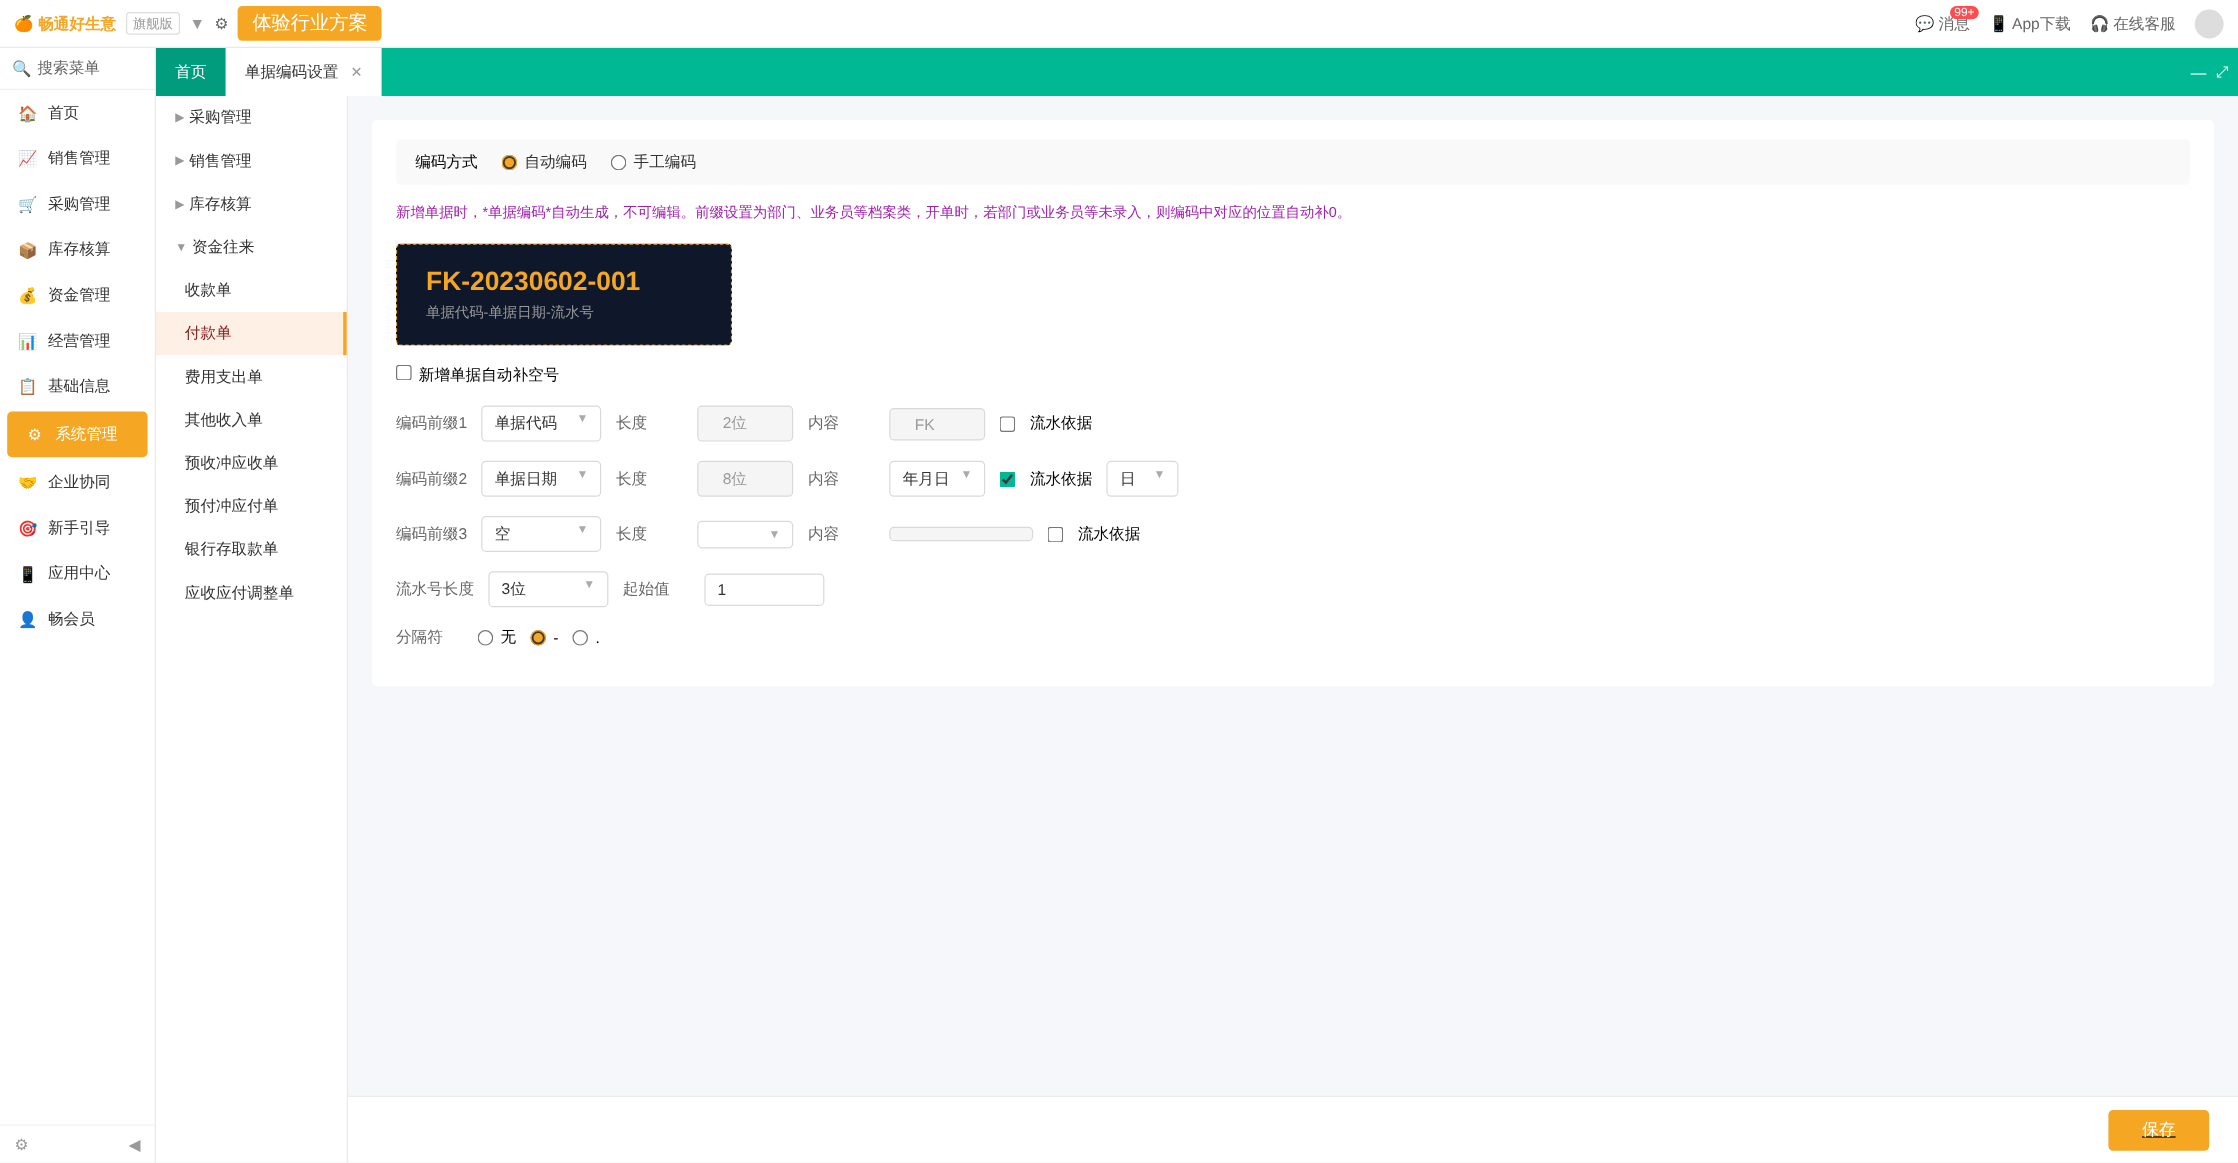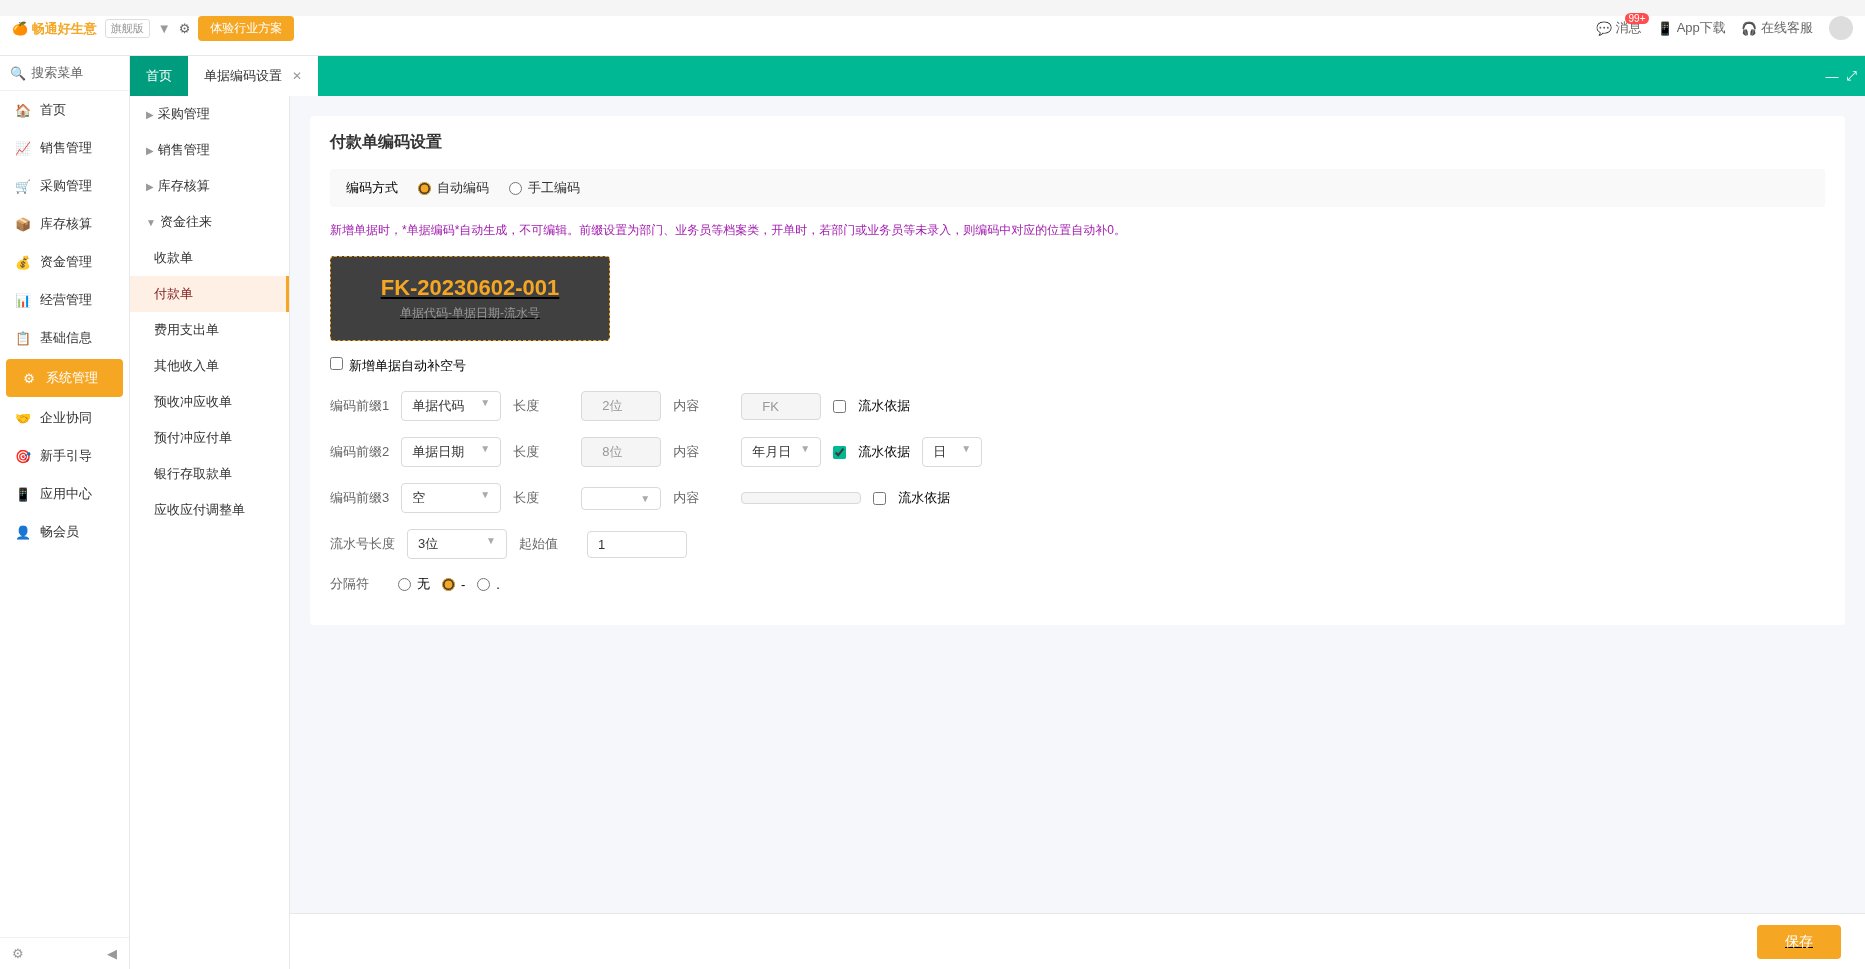--- a/index.html
+++ b/index.html
@@ -4,36 +4,35 @@
   <style>
     * { box-sizing: border-box; margin: 0; padding: 0; font-family: 'Microsoft YaHei', Arial, sans-serif; font-size: 13px; }
     body { display: flex; flex-direction: column; height: 969px; width: 1865px; overflow: hidden; background: #f5f5f5; }
 
     
     .top-bar {
       height: 40px;
       background: #fff;
       border-bottom: 1px solid #e8e8e8;
       display: flex;
-      align-items: flex-start;
+      align-items: center;
       padding: 0 12px;
       justify-content: space-between;
       flex-shrink: 0;
-      margin-top: 16px;
     }
     .top-bar-left { display: flex; align-items: center; gap: 8px; }
     .top-bar-right { display: flex; align-items: center; gap: 16px; font-size: 12px; color: #666; }
     .trial-btn {
       background: #f5a623;
       color: #fff;
       border: none;
       border-radius: 4px;
       padding: 4px 12px;
       cursor: pointer;
-      font-size: 12px;
+      font-size: 16px;
     }
     .badge-msg { position: relative; display: inline-flex; align-items: center; gap: 3px; cursor: pointer; }
     .badge { background: #ff4d4f; color: #fff; border-radius: 8px; font-size: 10px; padding: 0 4px; position: absolute; top: -6px; right: -8px; }
     .online-service { cursor: pointer; display: flex; align-items: center; gap: 3px; }
     .avatar-placeholder { width: 24px; height: 24px; border-radius: 50%; background: #ddd; }
 
     
     .main-layout { display: flex; flex: 1; overflow: hidden; }
 
     
@@ -148,28 +147,27 @@
     }
     .radio-group { display: flex; align-items: center; gap: 6px; }
     .radio-label { font-size: 13px; color: #333; }
 
     
     .info-text { font-size: 12px; color: #a21caf; margin-bottom: 16px; line-height: 1.6; }
 
     
     .preview-box {
       border: 1.5px dashed #f5a623;
-      background: #404040;
+      background: #0f172a;
       border-radius: 4px;
       padding: 18px 24px;
       display: inline-block;
       margin-bottom: 16px;
       min-width: 280px;
-      text-align: center;
-      text-decoration: underline;
+      text-align: left;
     }
     .preview-code { font-size: 22px; font-weight: bold; color: #f5a623; }
     .preview-desc { font-size: 12px; color: #999; margin-top: 4px; }
 
     
     .checkbox-row { display: flex; align-items: flex-start; gap: 6px; margin-bottom: 16px; font-size: 13px; }
 
     
     .form-row {
       display: flex;
@@ -384,21 +382,20 @@
         <div class="sub-sidebar-item indent">
           <span>银行存取款单</span>
         </div>
         <div class="sub-sidebar-item indent">
           <span>应收应付调整单</span>
         </div>
       </div>
 
       <div class="page-content">
         <div class="section-box">
-          <h2 class="page-title">付款单编码设置</h2>
 
           
           <div class="encoding-method">
             <span>编码方式</span>
             <label class="radio-group">
               <input type="radio" name="encodeType" checked="" style="">
               <span class="radio-label">自动编码</span>
             </label>
             <label class="radio-group">
               <input type="radio" name="encodeType" style="">

